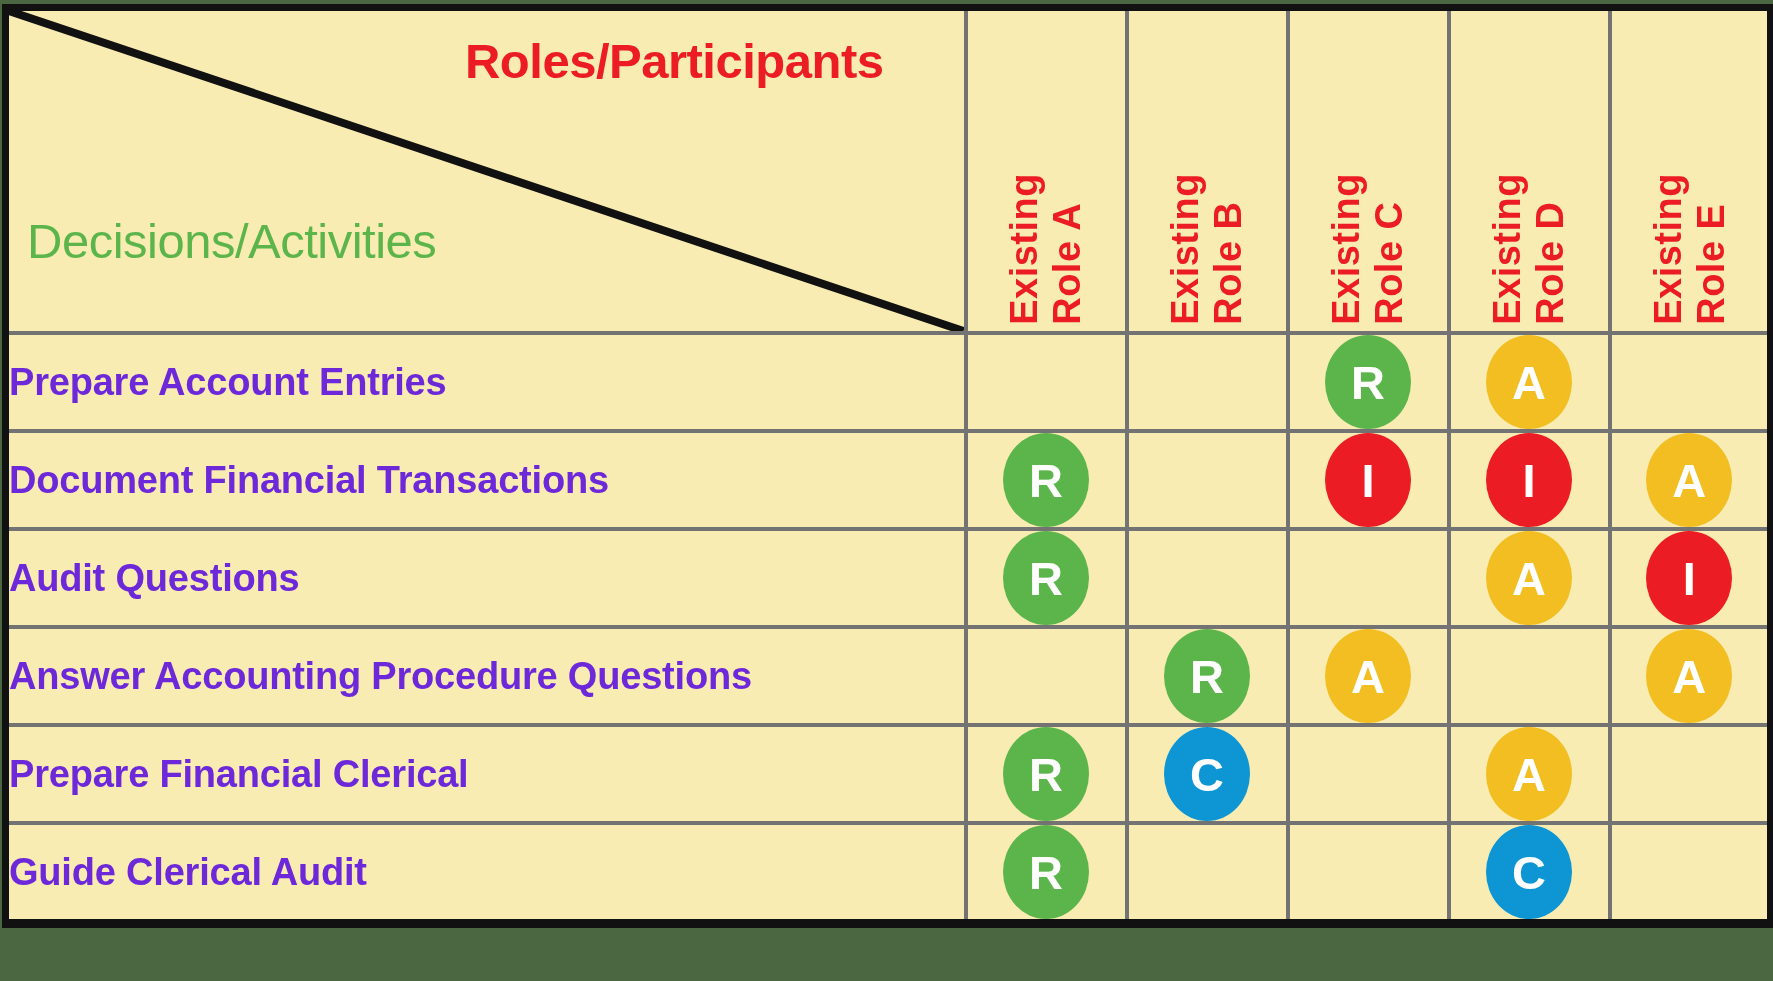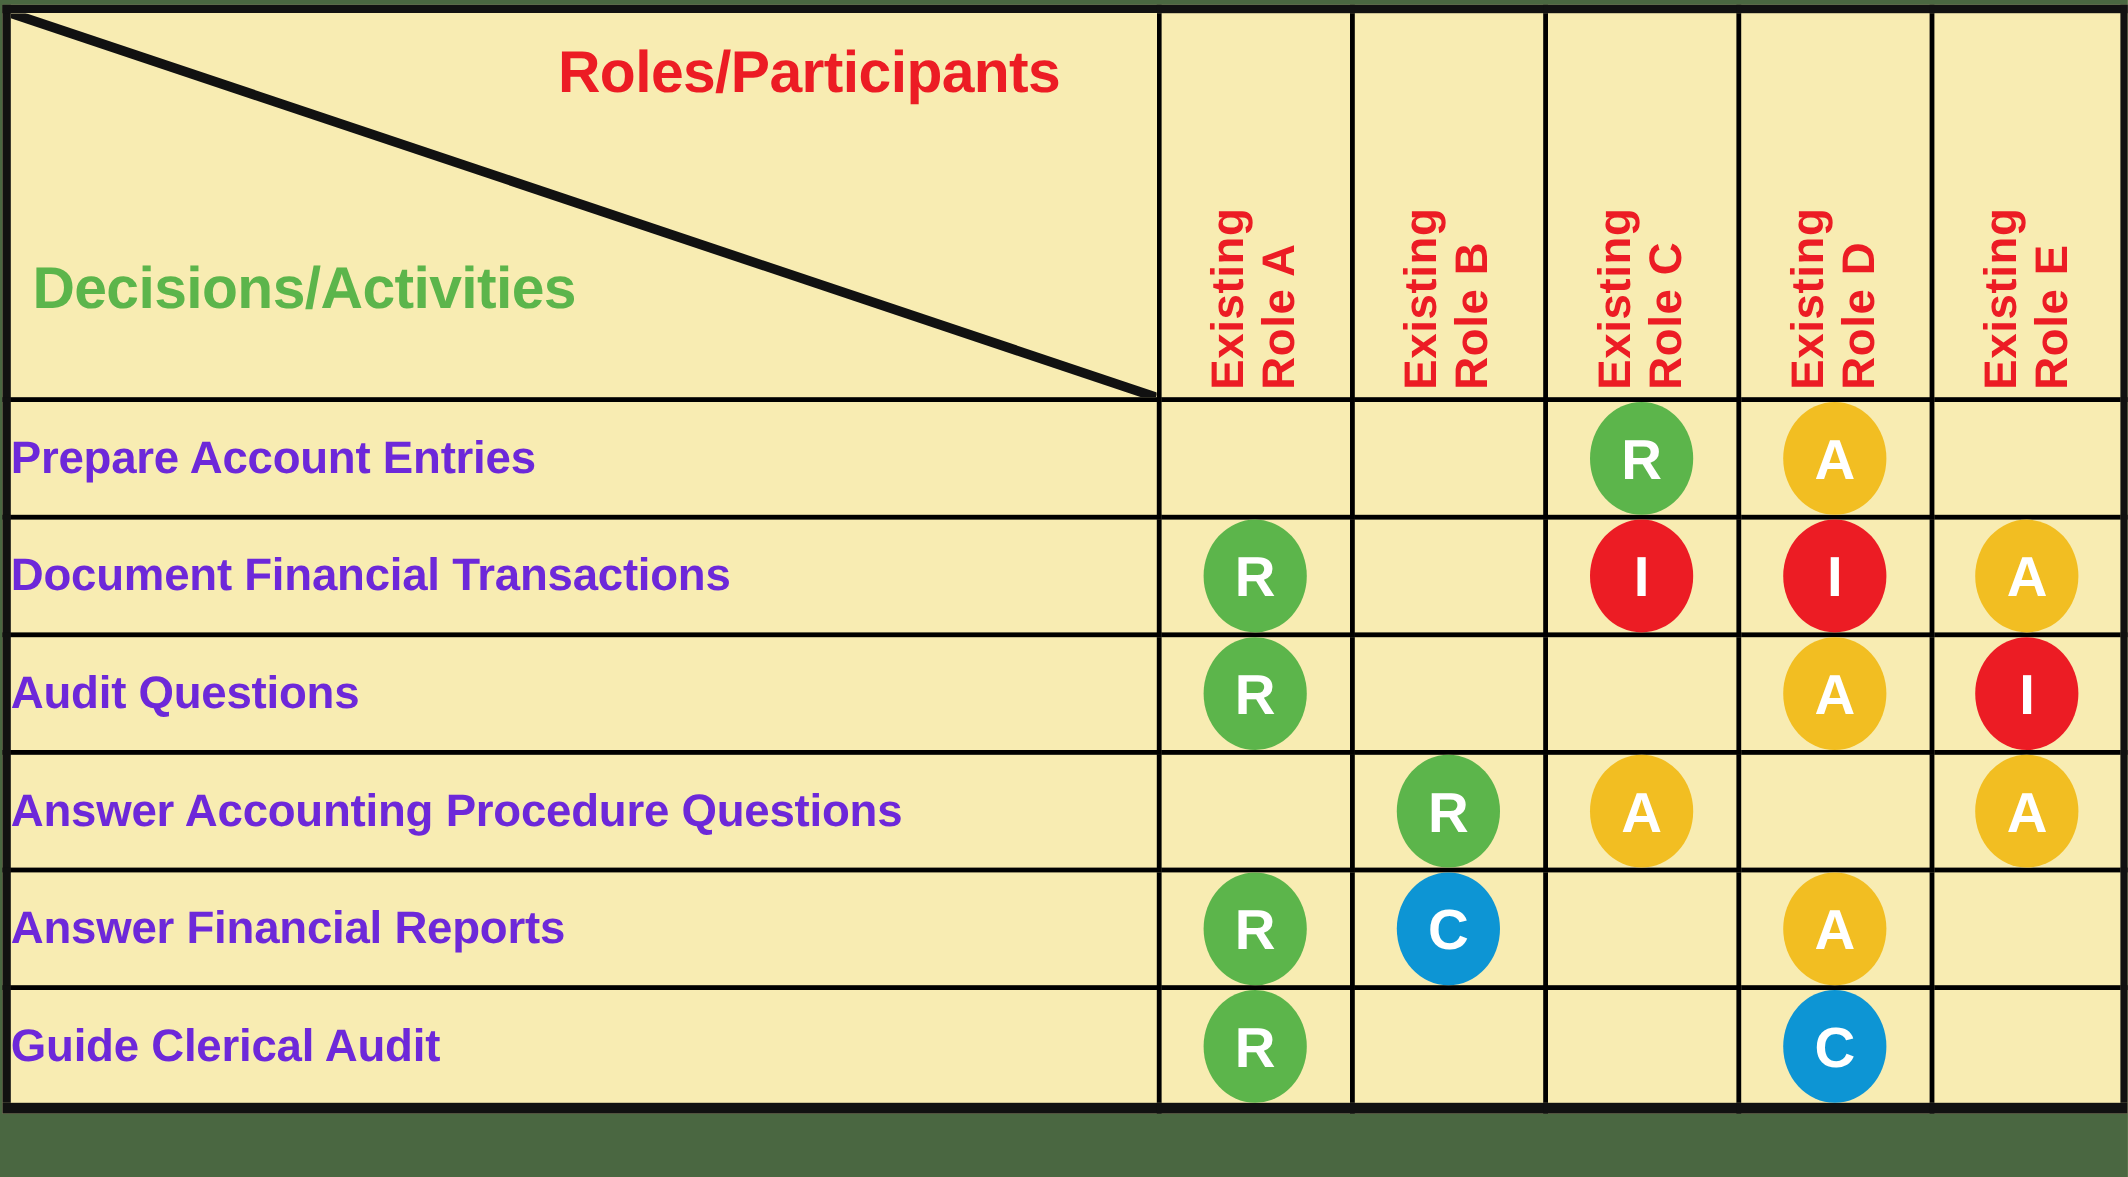--- a/index.html
+++ b/index.html
@@ -28,21 +28,21 @@
     width: 1765px;
     margin-left: 2px;
     margin-top: 4px;
     background: #F8ECB2;
     border: 7px solid #111111;
     border-bottom: 9px solid #111111;
     box-sizing: border-box;
   }
 
   table.raci td {
-    border: 4px solid #000000;
+    border: 4px solid #737373;
     background: #F8ECB2;
     padding: 0;
     vertical-align: middle;
     box-sizing: border-box;
   }
 
   
   td.corner {
     position: relative;
     width: 960px;
@@ -66,21 +66,21 @@
     font-weight: bold;
     letter-spacing: -0.5px;
     white-space: nowrap;
   }
   .corner-decisions {
     position: absolute;
     left: 18px;
     bottom: 62px;
     color: #5CB54B;
     font-size: 49px;
-    font-weight: bold;
+    font-weight: normal;
     letter-spacing: -0.5px;
     white-space: nowrap;
   }
 
   
   td.col-head {
     width: 161px;
     height: 320px;
     text-align: center;
     vertical-align: bottom;
@@ -220,21 +220,21 @@
       <tr class="body-row">
         <td class="activity">Answer Accounting Procedure Questions</td>
         <td class="cell"></td>
         <td class="cell"><span class="badge badge-R">R</span></td>
         <td class="cell"><span class="badge badge-A">A</span></td>
         <td class="cell"></td>
         <td class="cell"><span class="badge badge-A">A</span></td>
       </tr>
 
       <tr class="body-row">
-        <td class="activity">Answer Financial Reports</td>
+        <td class="activity">Prepare Financial Clerical</td>
         <td class="cell"><span class="badge badge-R">R</span></td>
         <td class="cell"><span class="badge badge-C">C</span></td>
         <td class="cell"></td>
         <td class="cell"><span class="badge badge-A">A</span></td>
         <td class="cell"></td>
       </tr>
 
       <tr class="body-row">
         <td class="activity">Guide Clerical Audit</td>
         <td class="cell"><span class="badge badge-R">R</span></td>

